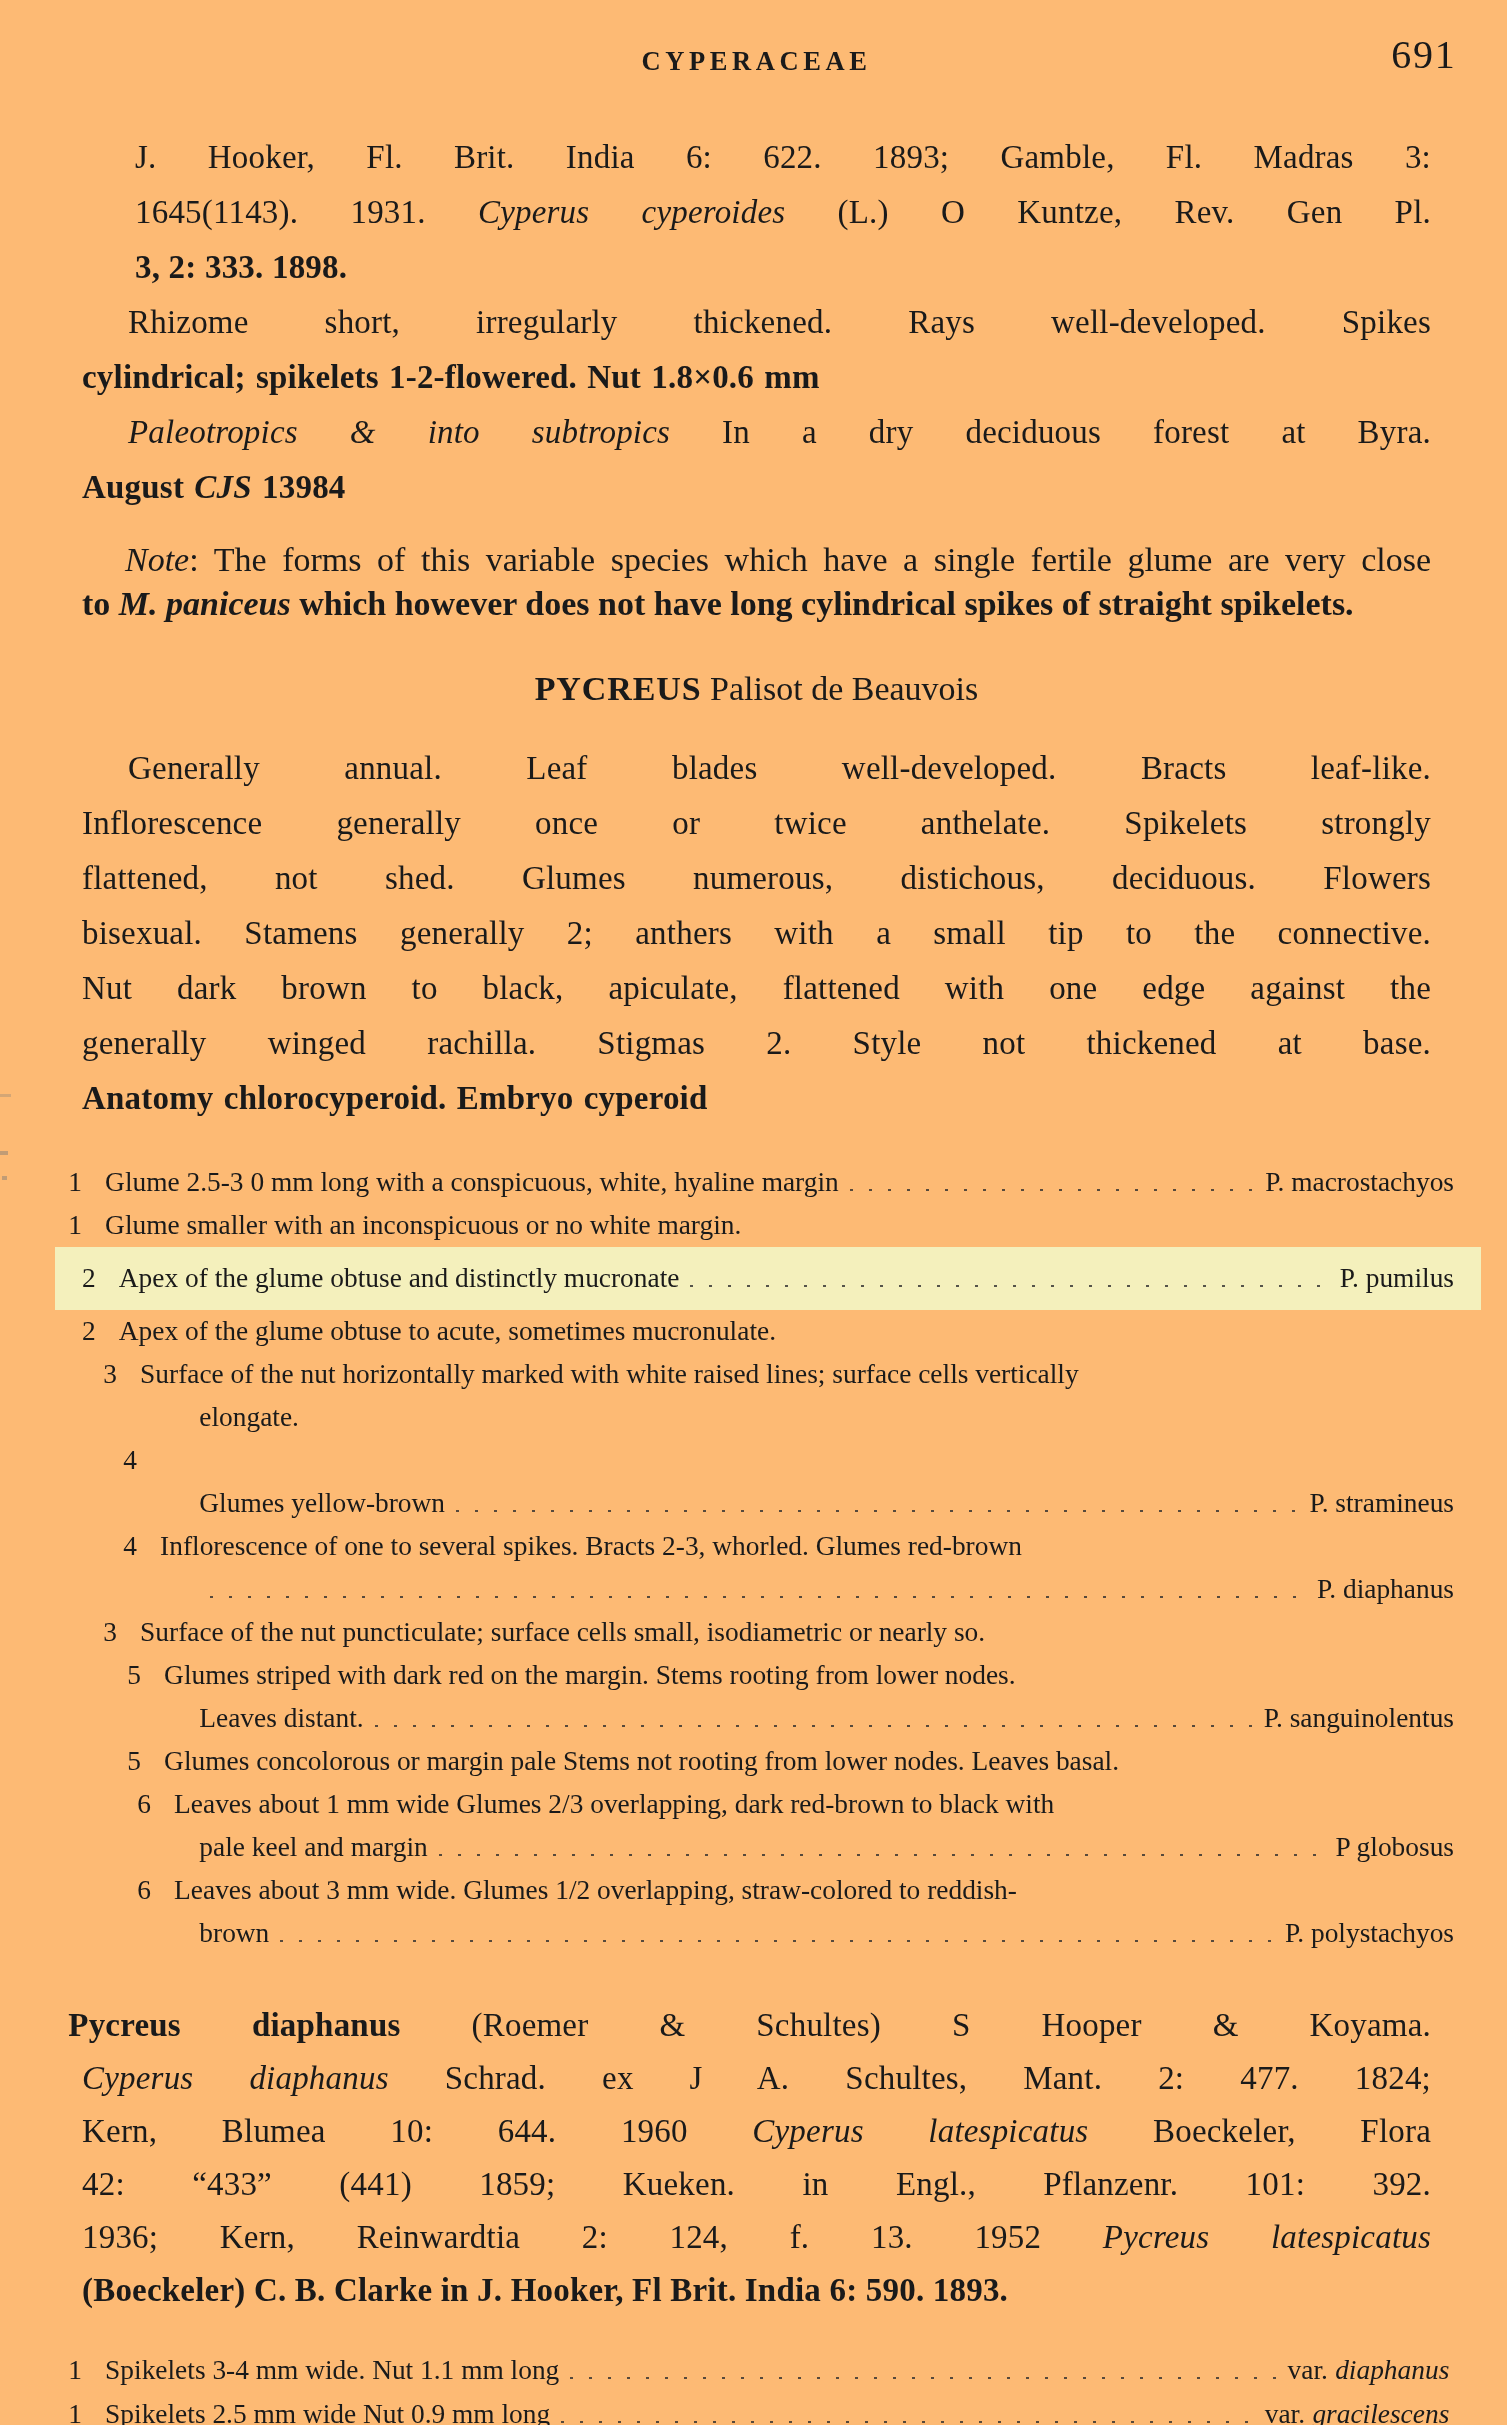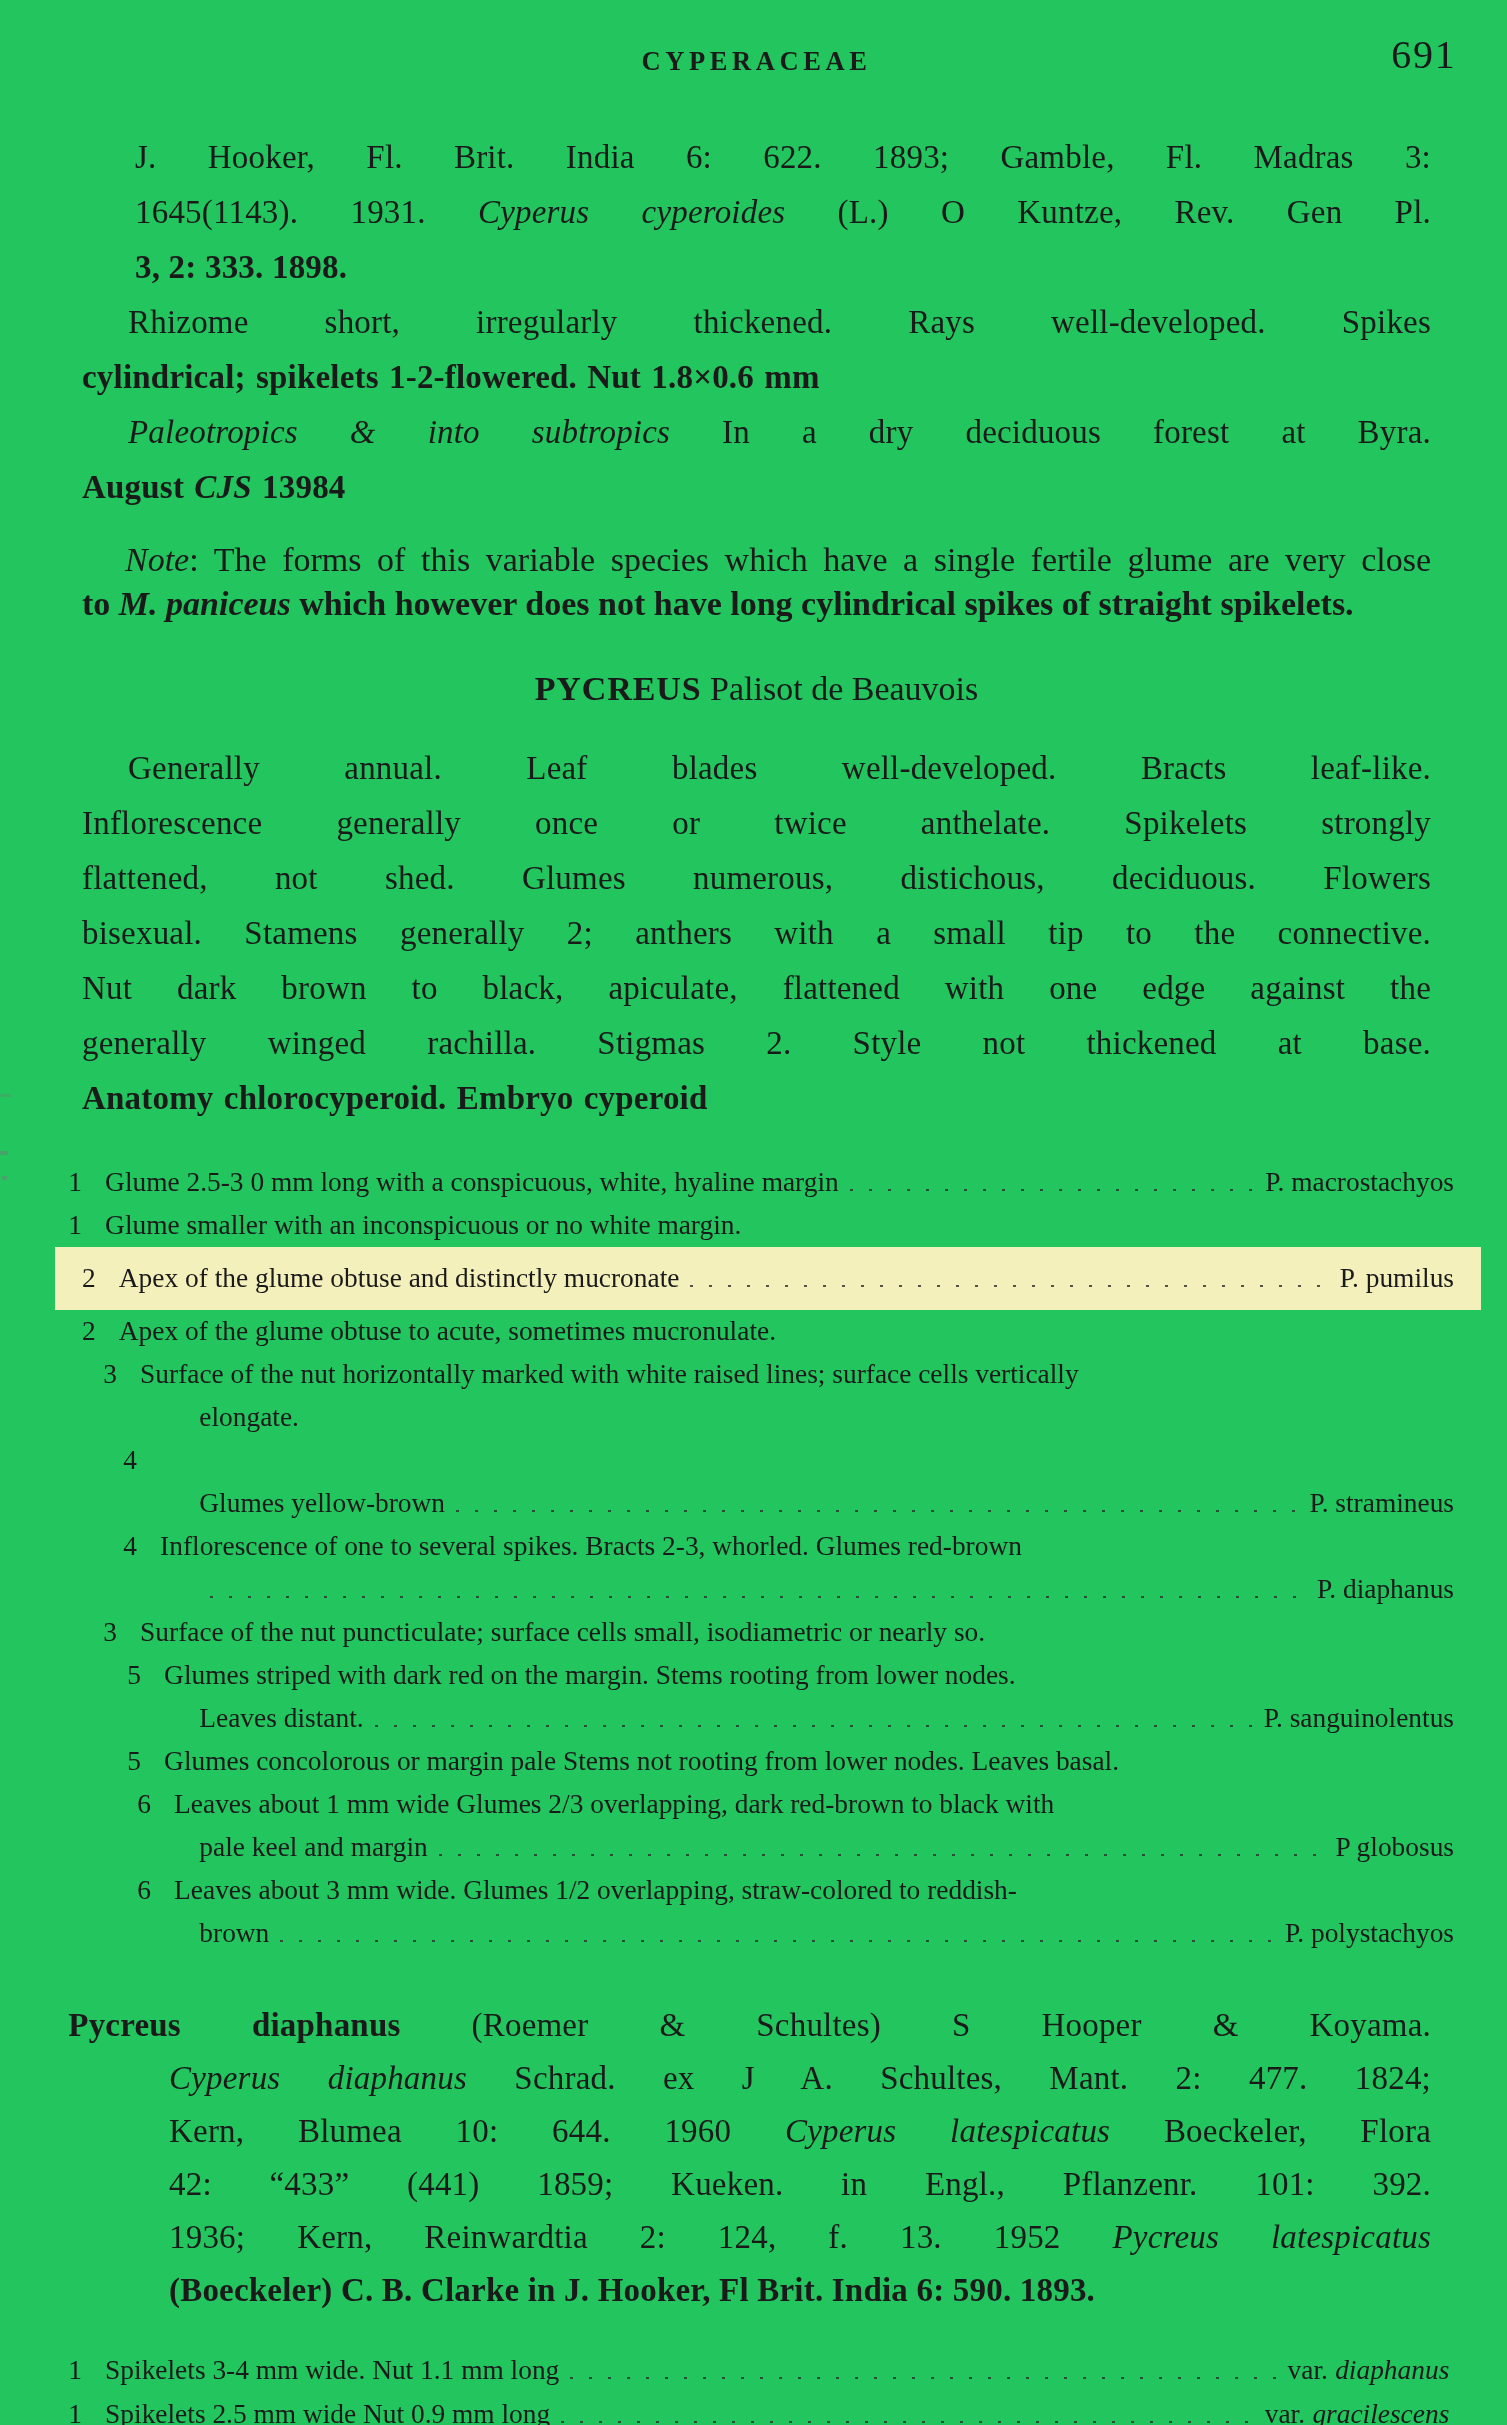--- a/index.html
+++ b/index.html
@@ -1,20 +1,20 @@
 <!DOCTYPE html>
 <html style="font-size:14.6px"><head>
 <meta charset="utf-8">
 <style>
   html,body{margin:0;padding:0;background:#e8e8e6;}
   .page{
     position:relative;
     width:1507px;height:2426px;
     margin:0 auto;
-    background:#22c55e;
+    background:#fdba74;
     color:#1a1a1a;
     font-family:"Liberation Serif","DejaVu Serif",serif;
     box-sizing:border-box;
     padding:33px 76px 0 82px;
     overflow:hidden;
   }
   
   .header{position:relative;height:51px;margin-bottom:46px;}
   .family{
     display:block;text-align:center;
@@ -61,21 +61,21 @@
   .cont{padding-left:131px;text-align:center;}
   .highlight{
     background:#f4f0bc;
     margin-left:-13.7px;padding-left:27.4px;   
     margin-right:-27.4px;padding-right:27.4px; 
     padding-top:10px;padding-bottom:10px;
   }
   
   .sp{margin-top:44px;font-size:33px;line-height:53px;letter-spacing:0.2px;}
   .s-first{margin-left:-13.7px;}
-  .s-cont{margin-left:87px;}
+  .s-cont{}
   
   .vkey{margin:31px -18.3px 0 -13.7px;font-size:27.4px;line-height:44px;}
   .vname{font-style:italic;margin-left:7.3px;}
   
   .artifact{position:absolute;background:#777;opacity:.45;}
   .a1{left:0;top:1151px;width:8.2px;height:3.7px;}
   .a2{left:1.8px;top:1176px;width:5.5px;height:3.7px;}
   .a3{left:0;top:1094px;width:11px;height:2.7px;opacity:.3;}
 </style>
 </head>

